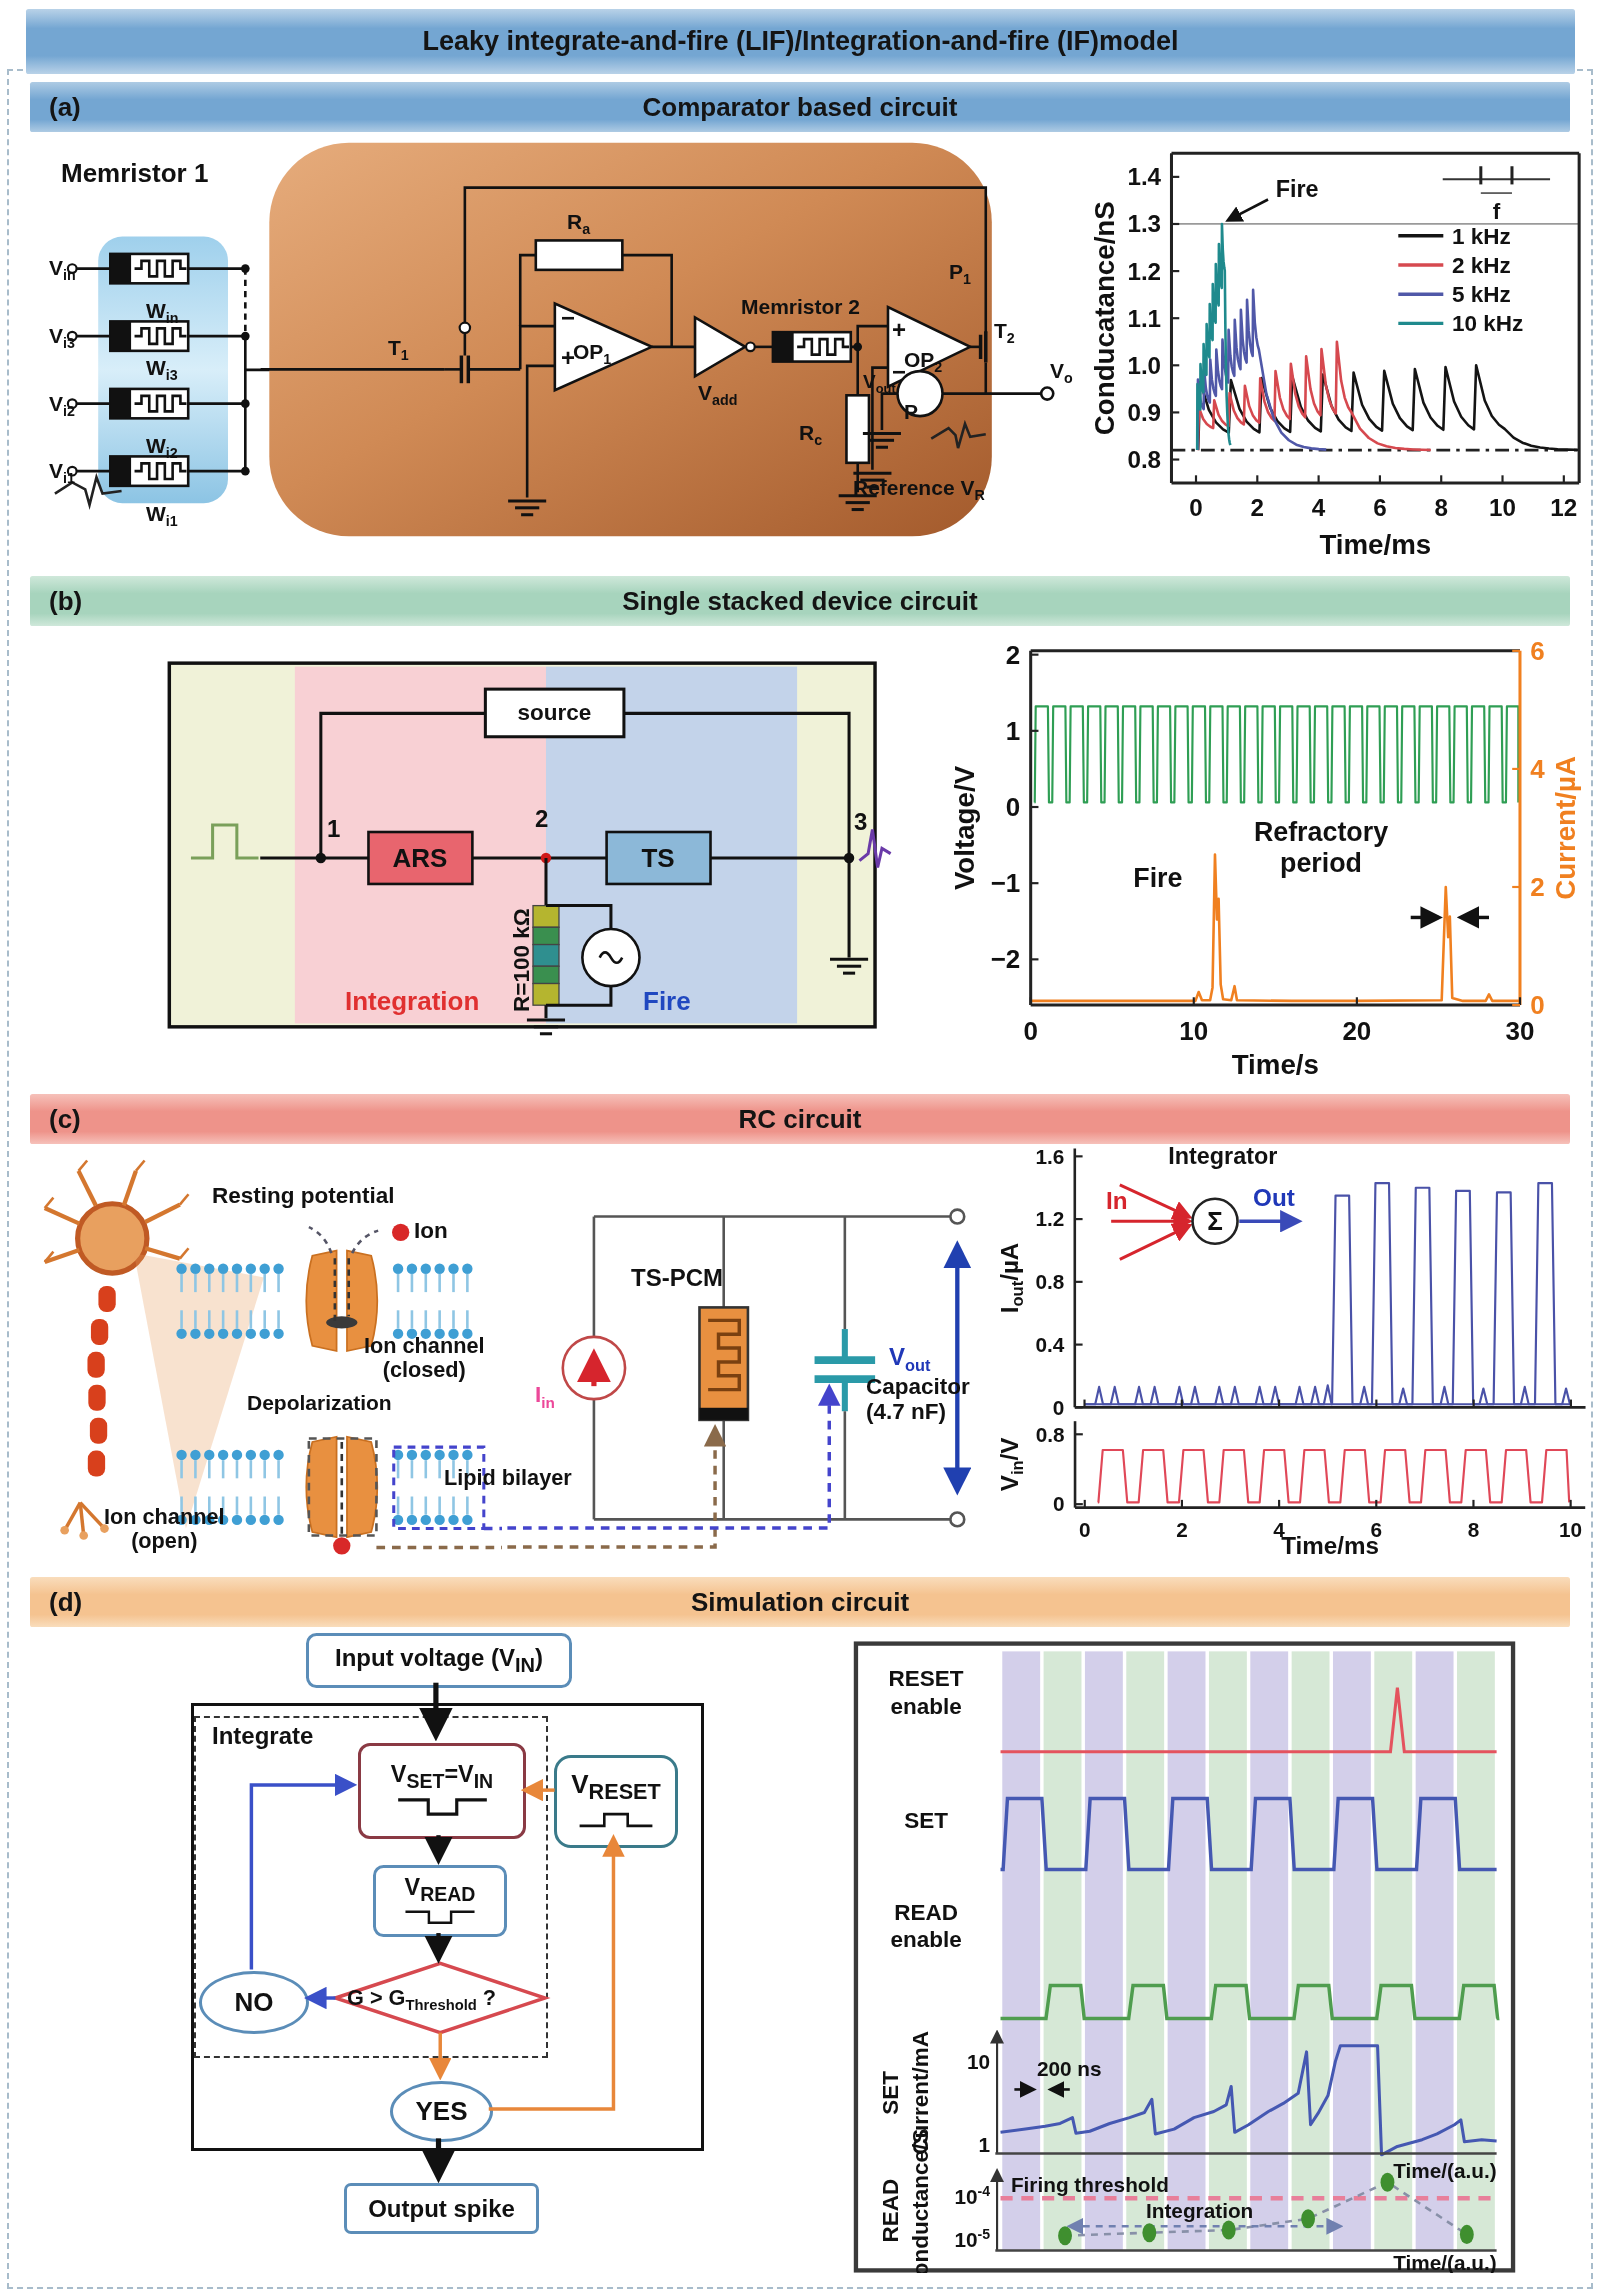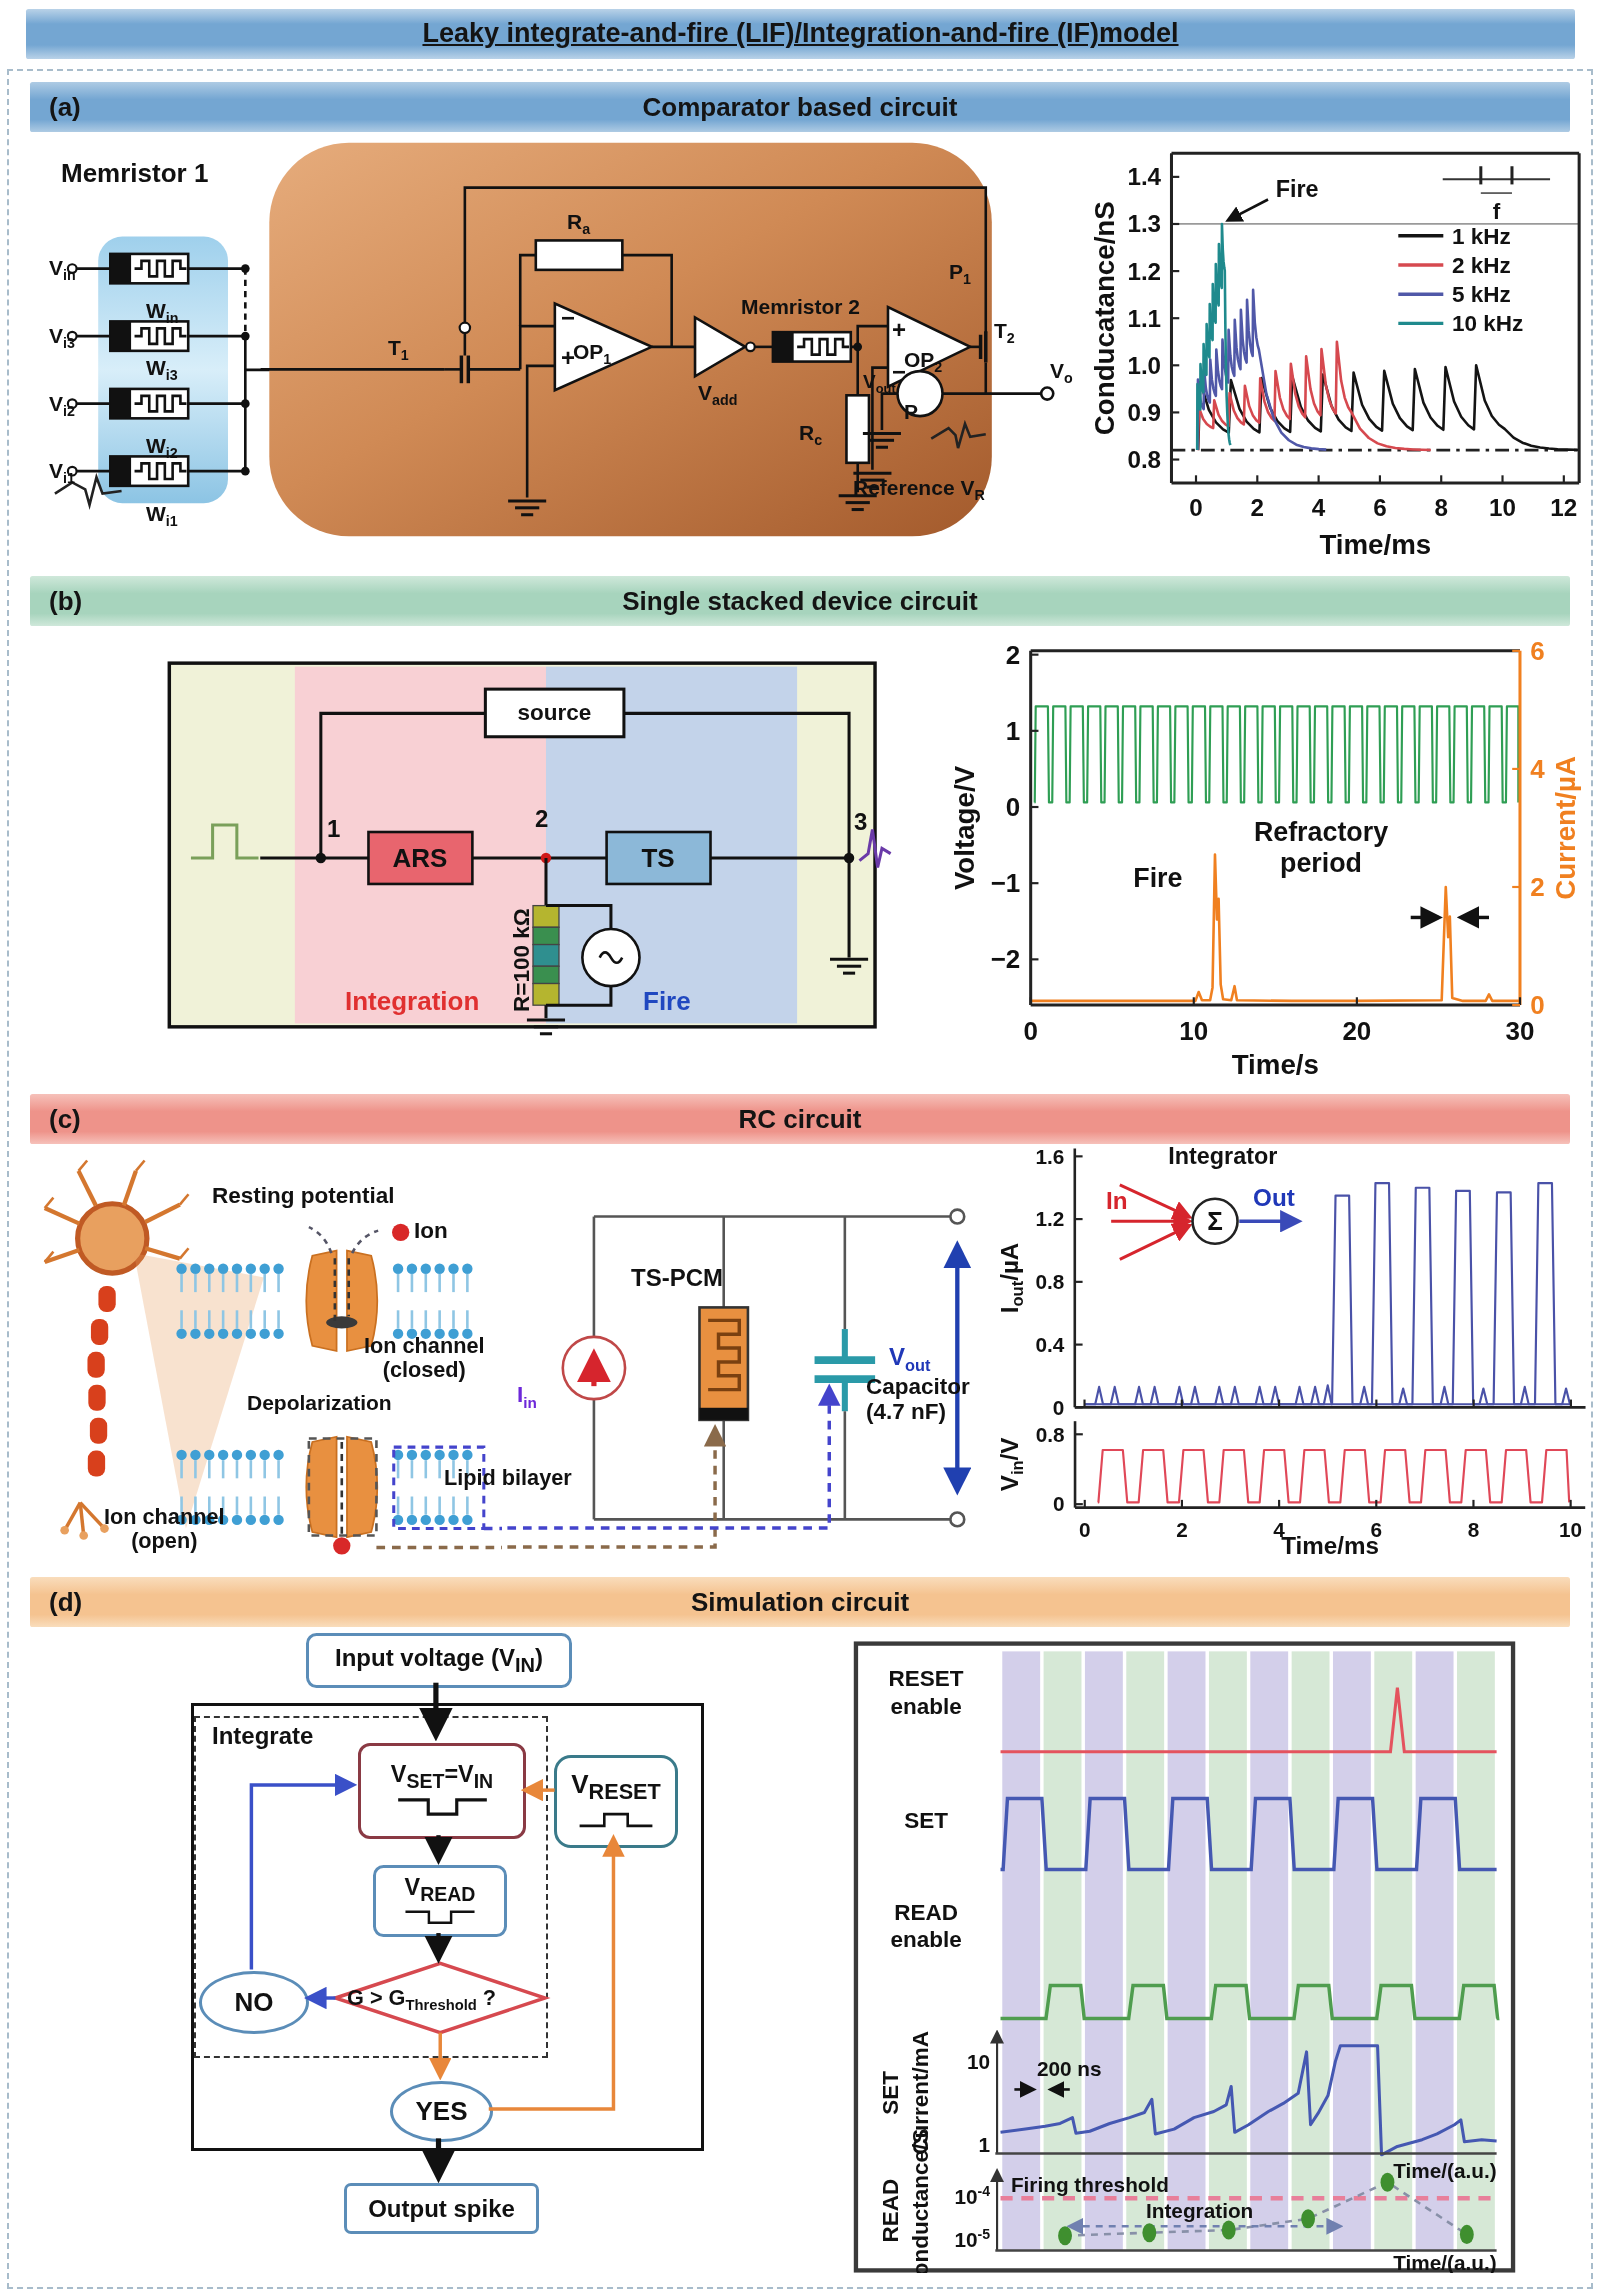--- a/index.html
+++ b/index.html
@@ -1,19 +1,19 @@
 <!DOCTYPE html>
 <html style="font-size:14px"><head>
 <meta charset="utf-8">
 <style>
   html,body{margin:0;padding:0;background:#fff;}
   .page{position:relative;width:1601px;height:2295px;background:#fff;font-family:"Liberation Sans",sans-serif;overflow:hidden;}
   .frame{position:absolute;left:7px;top:69px;width:1582px;height:2216px;border:2.6px dashed #a8bccb;}
   .hdr{position:absolute;font-weight:bold;color:#141414;text-align:center;display:flex;align-items:center;justify-content:center;}
-  .title-bar{left:26px;top:8.7px;width:1549px;height:50px;font-size:27px;background:linear-gradient(180deg,#b9d2e8,#74a6d2 30%,#74a6d2 72%,#b9d2e8);border-radius:2.6px;text-decoration:underline;}
+  .title-bar{left:26px;top:8.7px;width:1549px;height:65px;font-size:27px;background:linear-gradient(180deg,#b9d2e8,#74a6d2 30%,#74a6d2 72%,#b9d2e8);border-radius:2.6px;}
   .ph{left:30px;width:1540px;height:50px;font-size:26px;border-radius:2.6px;}
   .ph .tag{position:absolute;left:19px;font-weight:bold;}
   .ph-a{top:82px;background:linear-gradient(180deg,#aecbe4,#74a6d2 35%,#74a6d2 75%,#aecbe4);}
   .ph-b{top:576px;background:linear-gradient(180deg,#cfe8da,#a7d4bd 35%,#a7d4bd 75%,#cfe8da);}
   .ph-c{top:1094px;background:linear-gradient(180deg,#f6c1ba,#ee938a 35%,#ee938a 75%,#f6c1ba);}
   .ph-d{top:1577px;background:linear-gradient(180deg,#f9ddbc,#f5c390 35%,#f5c390 75%,#f9ddbc);}
   .lb{position:absolute;font-weight:bold;color:#111;white-space:pre-line;line-height:1.12;}
   .lb sub{font-size:68%;}
   svg{position:absolute;}
   .blobtitle{color:#262626;}
@@ -598,21 +598,21 @@
 
   <div class="lb" style="left:212px;top:1183px;font-size:22.5px">Resting potential</div>
   <div class="lb" style="left:414px;top:1218px;font-size:22.5px">Ion</div>
   <div class="lb" style="left:364px;top:1334px;font-size:21.7px;text-align:center">Ion channel
 (closed)</div>
   <div class="lb" style="left:247px;top:1391px;font-size:21px">Depolarization</div>
   <div class="lb" style="left:444px;top:1466px;font-size:21.7px">Lipid bilayer</div>
   <div class="lb" style="left:104px;top:1505px;font-size:21.7px;text-align:center">Ion channel
 (open)</div>
   <div class="lb" style="left:631px;top:1265px;font-size:24px">TS-PCM</div>
-  <div class="lb" style="left:517px;top:1382px;font-size:22.5px;color:#6d28d9">I<sub>in</sub></div>
+  <div class="lb" style="left:535px;top:1382px;font-size:22.5px;color:#ec4899">I<sub>in</sub></div>
   <div class="lb" style="left:866px;top:1374px;font-size:22.5px">Capacitor
 (4.7 nF)</div>
   <div class="lb" style="left:889px;top:1344px;font-size:24px;color:#2038b8">V<sub>out</sub></div>
 
   <div class="flow">
     <div class="fbox fline" style="left:176px;top:3.5px;width:260px;height:49px;font-size:24px">
         <span>Input voltage (V<sub>IN</sub>)</span>
       </div>
     <div style="position:absolute;left:61px;top:74px;width:507px;height:442px;border:3.5px solid #111;z-index:1"></div>
     <div style="position:absolute;left:64px;top:87px;width:350px;height:338px;border:2.6px dashed #333;z-index:1"></div>

